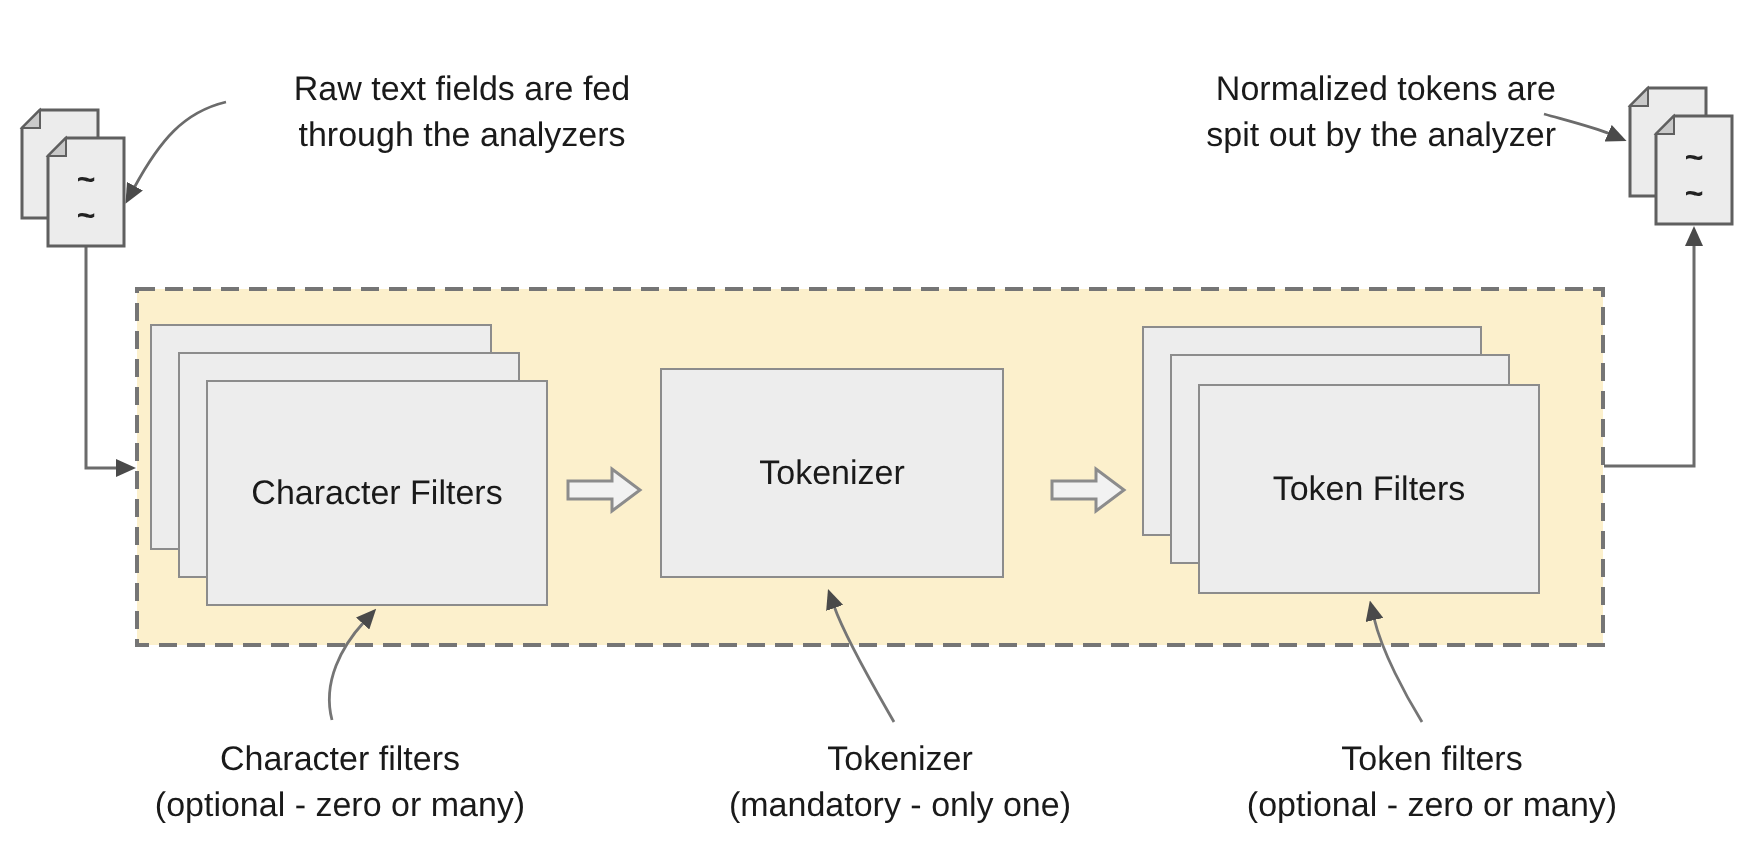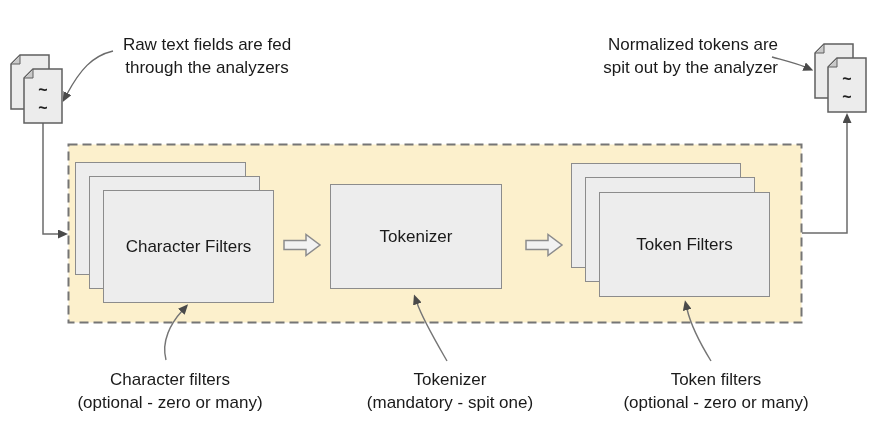--- a/index.html
+++ b/index.html
@@ -38,21 +38,21 @@
   .tf-mid   { left: 585px; top: 177px; width: 170px; height: 105px; }
   .tf-front { left: 599px; top: 192px; width: 171px; height: 105px; }
 
   .annotation {
     position: absolute;
     text-align: center;
     font-size: 17px;
     line-height: 23px;
     white-space: pre-line;
   }
-  .annotation-input  { left: 102px; top: 33px; width: 210px; }
+  .annotation-input  { left: 126px; top: 33px; width: 210px; }
   .annotation-output { left: 568px; top: 33px; width: 210px; text-align: right; }
 
   .caption {
     position: absolute;
     text-align: center;
     font-size: 17px;
     line-height: 23px;
   }
   .caption span { display: block; }
   .caption-char  { left: 50px;  top: 368px; width: 240px; }
@@ -132,20 +132,20 @@
   <div class="box front tf-front">
     <span class="box-label">Token Filters</span>
   </div>
 
   <div class="caption caption-char">
     <span>Character filters</span>
     <span>(optional - zero or many)</span>
   </div>
   <div class="caption caption-tok">
     <span>Tokenizer</span>
-    <span>(mandatory - spit one)</span>
+    <span>(mandatory - only one)</span>
   </div>
   <div class="caption caption-token">
     <span>Token filters</span>
     <span>(optional - zero or many)</span>
   </div>
 
 </div>
 
 </body></html>

